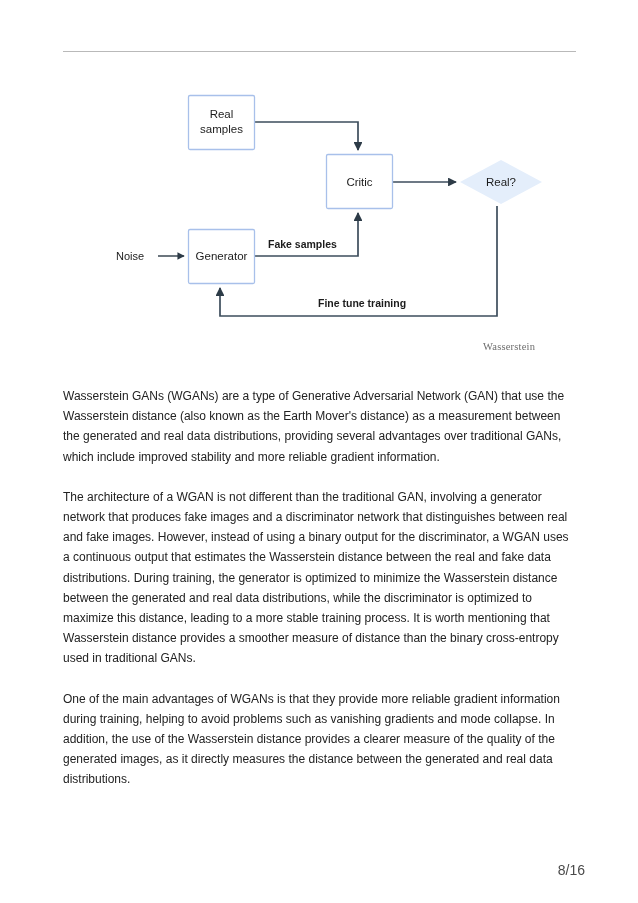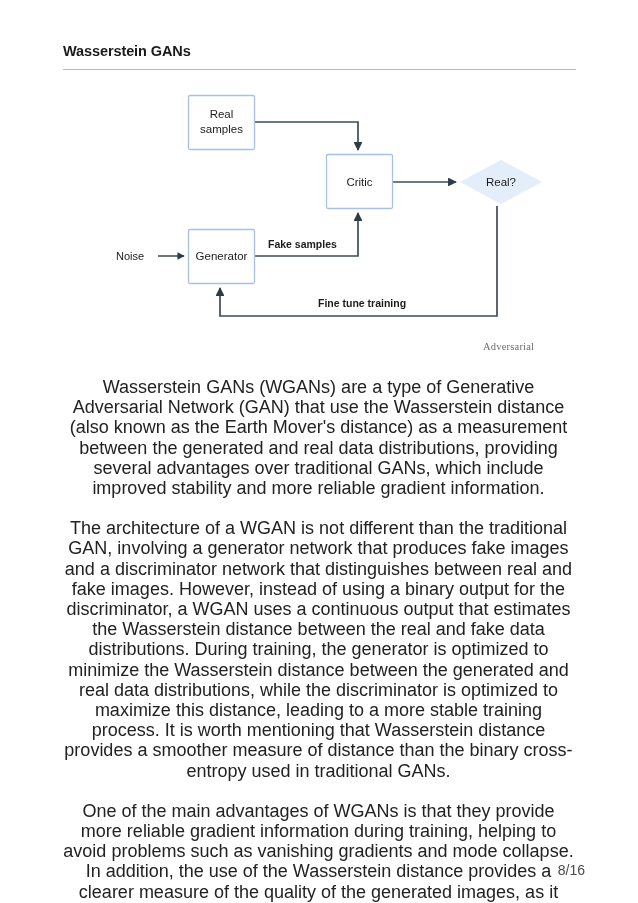--- a/index.html
+++ b/index.html
@@ -83,46 +83,45 @@
   }
 
   
   .body-copy {
     position: absolute;
     left: 63px;
     top: 377px;
     width: 511px;
   }
   .body-copy p {
-    margin: 0 0 20px 0;
-    font-size: 18px;
+    margin: 9px 0 20px 0;
+    font-size: 12px;
     line-height: 20.2px;
     color: #222222;
-    text-align: center;
+    text-align: left;
   }
   .body-copy p:last-child {
     margin-bottom: 0;
   }
 
   
   .page-number {
     position: absolute;
     right: 53px;
     top: 862px;
     font-size: 14px;
     color: #4a4a4a;
   }
 </style>
 </head>
 <body>
 
 <div class="page">
 
   <div class="header-block">
-    <h1 class="page-title">Wasserstein GANs</h1>
     <div class="header-rule"></div>
   </div>
 
   <div class="diagram">
     <svg width="638" height="285" viewBox="0 0 638 285" xmlns="http://www.w3.org/2000/svg">
       <defs>
         <marker id="arrow" viewBox="0 0 10 10" refX="9" refY="5" markerWidth="5.2" markerHeight="5.2" orient="auto-start-reverse">
           <path d="M 0 0 L 10 5 L 0 10 z" fill="#2d3b47"></path>
         </marker>
       </defs>
@@ -169,21 +168,21 @@
       </g>
 
       <text class="plain-label" x="116" y="180">Noise</text>
 
       <text class="edge-label" x="268" y="168">Fake samples</text>
 
       <text class="edge-label" x="318" y="227">Fine tune training</text>
     </svg>
   </div>
 
-  <div class="watermark">Adversarial</div>
+  <div class="watermark">Wasserstein</div>
 
   <div class="body-copy">
     <p>Wasserstein GANs (WGANs) are a type of Generative Adversarial Network (GAN) that use the Wasserstein distance (also known as the Earth Mover's distance) as a measurement between the generated and real data distributions, providing several advantages over traditional GANs, which include improved stability and more reliable gradient information.</p>
     <p>The architecture of a WGAN is not different than the traditional GAN, involving a generator network that produces fake images and a discriminator network that distinguishes between real and fake images. However, instead of using a binary output for the discriminator, a WGAN uses a continuous output that estimates the Wasserstein distance between the real and fake data distributions. During training, the generator is optimized to minimize the Wasserstein distance between the generated and real data distributions, while the discriminator is optimized to maximize this distance, leading to a more stable training process. It is worth mentioning that Wasserstein distance provides a smoother measure of distance than the binary cross-entropy used in traditional GANs.</p>
     <p>One of the main advantages of WGANs is that they provide more reliable gradient information during training, helping to avoid problems such as vanishing gradients and mode collapse. In addition, the use of the Wasserstein distance provides a clearer measure of the quality of the generated images, as it directly measures the distance between the generated and real data distributions.</p>
   </div>
 
   <div class="page-number">8/16</div>
 
 </div>

